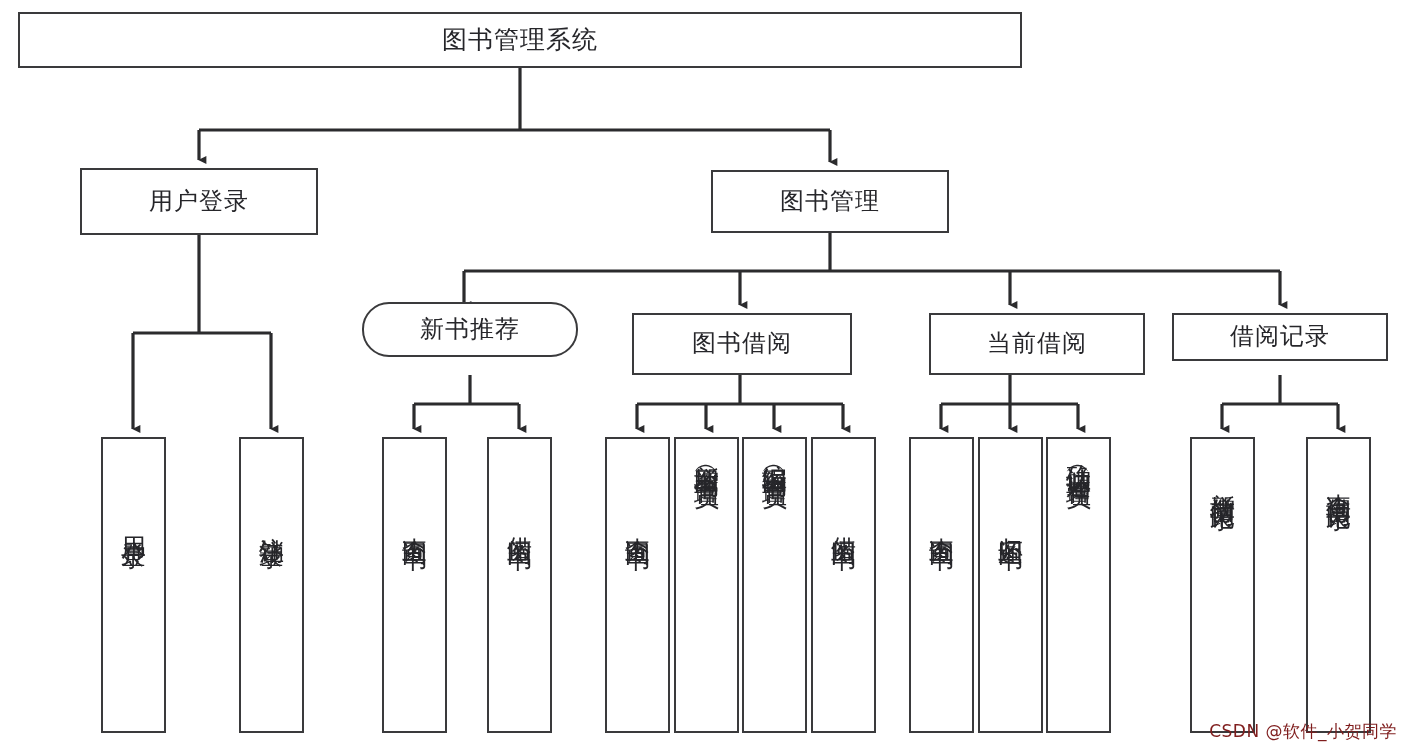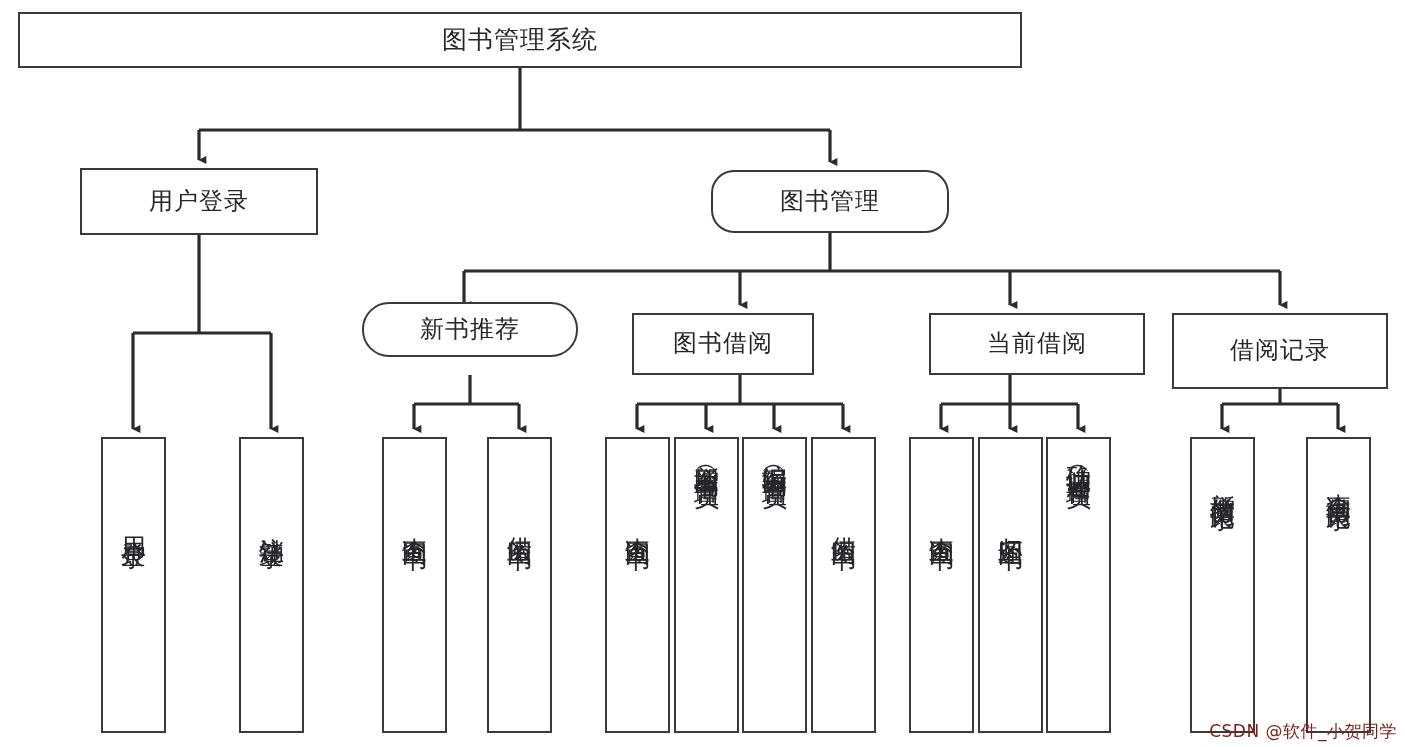--- a/index.html
+++ b/index.html
@@ -123,37 +123,37 @@
   </svg>
 
   <div class="node root" style="left:18px; top:12px; width:1004px; height:56px;">
     <span class="node-label">图书管理系统</span>
   </div>
 
   <div class="node branch" style="left:80px; top:168px; width:238px; height:67px;">
     <span class="node-label">用户登录</span>
   </div>
 
-  <div class="node branch" style="left:711px; top:170px; width:238px; height:63px;border-radius:23px;">
+  <div class="node branch" style="left:711px; top:170px; width:238px; height:63px;">
     <span class="node-label">图书管理</span>
   </div>
 
   <div class="node branch" style="left:362px; top:302px; width:216px; height:55px;border-radius:27px;">
     <span class="node-label">新书推荐</span>
   </div>
 
-  <div class="node branch" style="left:632px; top:313px; width:182px; height:62px;text-align:right;">
+  <div class="node branch" style="left:632px; top:313px; width:220px; height:62px;text-align:right;">
     <span class="node-label">图书借阅</span>
   </div>
 
   <div class="node branch" style="left:902px; top:313px; width:216px; height:62px;margin-left:27px;">
     <span class="node-label">当前借阅</span>
   </div>
 
-  <div class="node branch" style="left:1172px; top:313px; width:216px; height:76px;">
+  <div class="node branch" style="left:1172px; top:313px; width:216px; height:48px;">
     <span class="node-label">借阅记录</span>
   </div>
 
   <div class="node leaf" style="left:101px; top:437px; width:65px; height:296px; padding-top:78px;">
     <span class="node-label">用户登录</span>
   </div>
 
   <div class="node leaf" style="left:239px; top:437px; width:65px; height:296px; padding-top:78px;">
     <span class="node-label">注销登录</span>
   </div>

